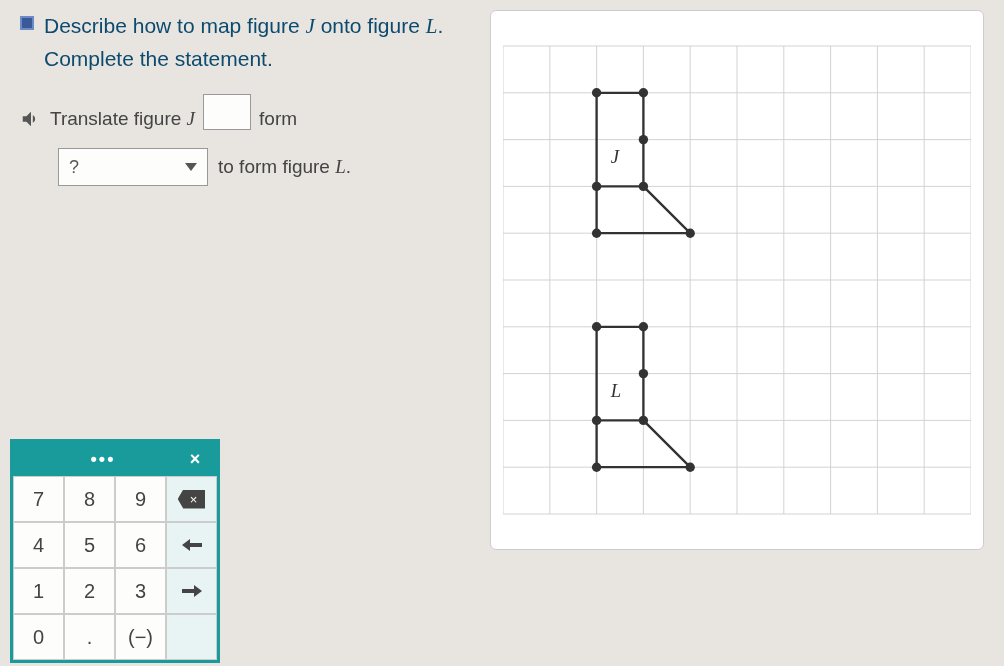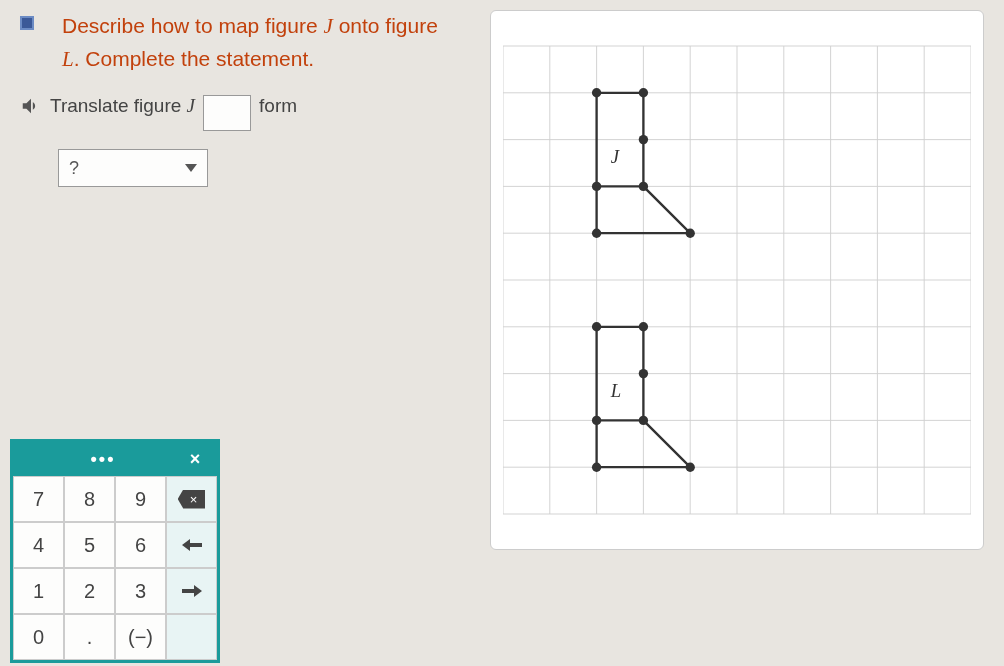--- a/index.html
+++ b/index.html
@@ -28,29 +28,28 @@
     .bullet-icon {
       width: 14px;
       height: 14px;
       background: #3b5998;
       border: 2px solid #6b8bc4;
       margin-top: 6px;
       flex-shrink: 0;
     }
     .question-text {
       font-size: 21px;
-      color: #c2410c;
+      color: #0c4a6e;
       line-height: 1.5;
       font-weight: 500;
-      margin-left: 18px;
     }
     .math-var { font-style: italic; font-family: 'Times New Roman', serif; }
     .sentence-row {
       display: flex;
-      align-items: flex-start;
+      align-items: flex-end;
       gap: 8px;
       margin-bottom: 18px;
       font-size: 19px;
       color: #444;
     }
     .audio-icon {
       width: 22px;
       height: 22px;
       color: #555;
     }
@@ -171,20 +170,21 @@
       <span><span>Translate figure </span><span class="math-var">J</span></span>
       <input type="text" class="input-box" value="" style="">
       <span>form</span>
     </div>
 
     <div class="dropdown-row">
       <div class="dropdown">
         <span>?</span>
         <span class="dropdown-caret"></span>
       </div>
+      <span><span>to form figure </span><span class="math-var">L</span><span>.</span></span>
     </div>
   </div>
 
   <div class="right-panel">
     <svg class="grid-svg" viewBox="0 0 500 500">
       <g>
           <line x1="0" x2="0" y1="0" y2="500" class="grid-line"></line>
           <line y1="0" y2="0" x1="0" x2="500" class="grid-line"></line>
           <line x1="50" x2="50" y1="0" y2="500" class="grid-line"></line>
           <line y1="50" y2="50" x1="0" x2="500" class="grid-line"></line>

